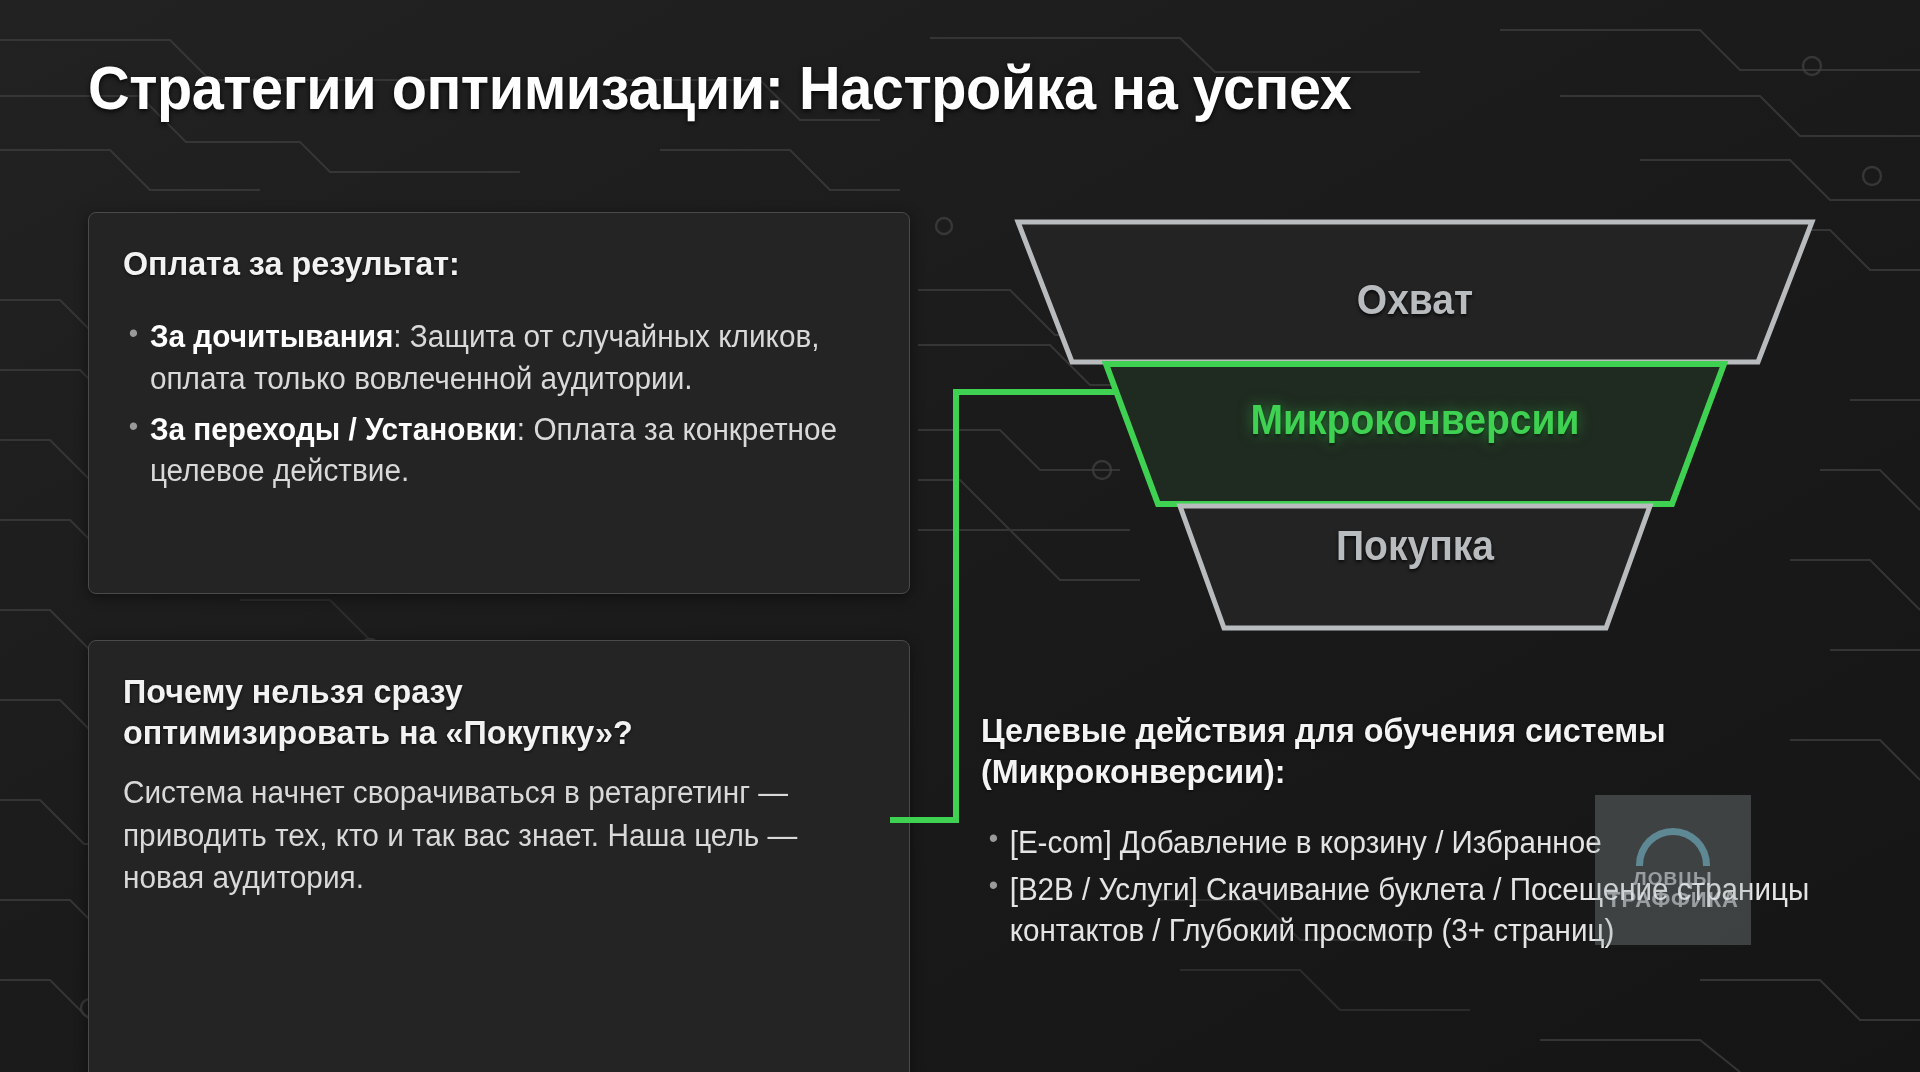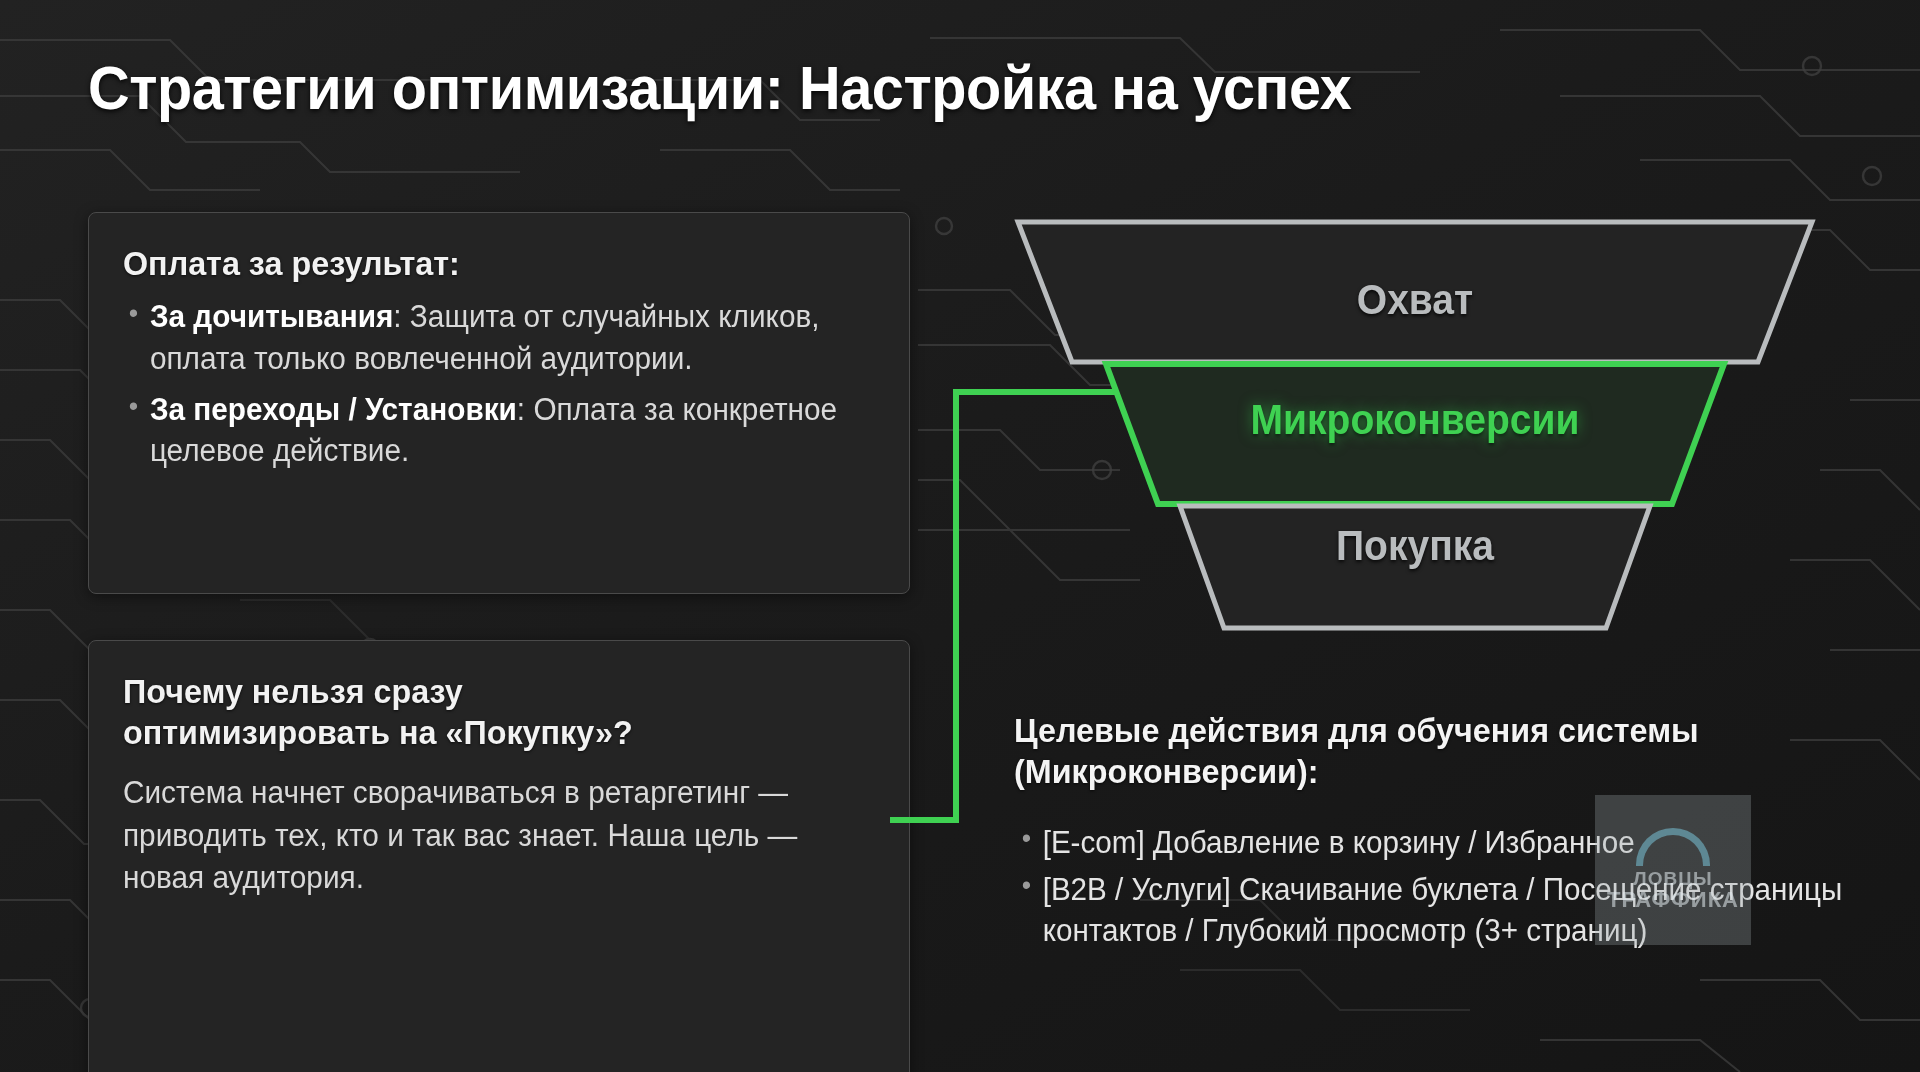--- a/index.html
+++ b/index.html
@@ -38,21 +38,21 @@
 
   .card-h{
     font-size:34px; font-weight:700; color:#f2f2f2;
     transform:scaleX(0.95); transform-origin:left center;
     line-height:1.22;
     white-space:nowrap;
     text-shadow:0 1px 3px rgba(0,0,0,.7);
   }
   .card-h.two{ white-space:normal; }
 
-  ul.blist{ list-style:none; margin-top:12px; }
+  ul.blist{ list-style:none; margin-top:32px; }
   ul.blist li{
     position:relative;
     padding-left:28px;
     margin-bottom:10px;
     font-size:31px; line-height:1.33; color:#d9d9d9;
     transform:scaleX(0.96); transform-origin:left center;
   }
   ul.blist li::before{
     content:"•"; position:absolute; left:6px; top:-2px;
     color:#9a9a9a; font-size:28px;
@@ -71,21 +71,21 @@
     position:absolute; width:100%; text-align:center;
     font-size:42px; font-weight:700;
     transform:scaleX(0.93);
     white-space:nowrap;
   }
   #lab-reach { top:62px;  color:#b9bcbe; text-shadow:0 2px 4px rgba(0,0,0,.8); }
   #lab-micro { top:182px; color:#3fd152; text-shadow:0 0 14px rgba(56,200,80,.55), 0 2px 4px rgba(0,0,0,.8); }
   #lab-buy   { top:308px; color:#b9bcbe; text-shadow:0 2px 4px rgba(0,0,0,.8); }
 
   
-  #goals{ position:absolute; left:1014px; top:710px; width:880px; }
+  #goals{ position:absolute; left:981px; top:710px; width:880px; }
   #goals-h{
     font-size:34px; font-weight:700; color:#f4f4f4; line-height:1.22;
     transform:scaleX(0.95); transform-origin:left center;
     text-shadow:0 1px 3px rgba(0,0,0,.7);
   }
   #goals ul{ list-style:none; margin-top:30px; }
   #goals ul li{
     position:relative; padding-left:30px; margin-bottom:6px;
     font-size:31px; line-height:1.32; color:#e4e4e4;
     transform:scaleX(0.955); transform-origin:left center;

